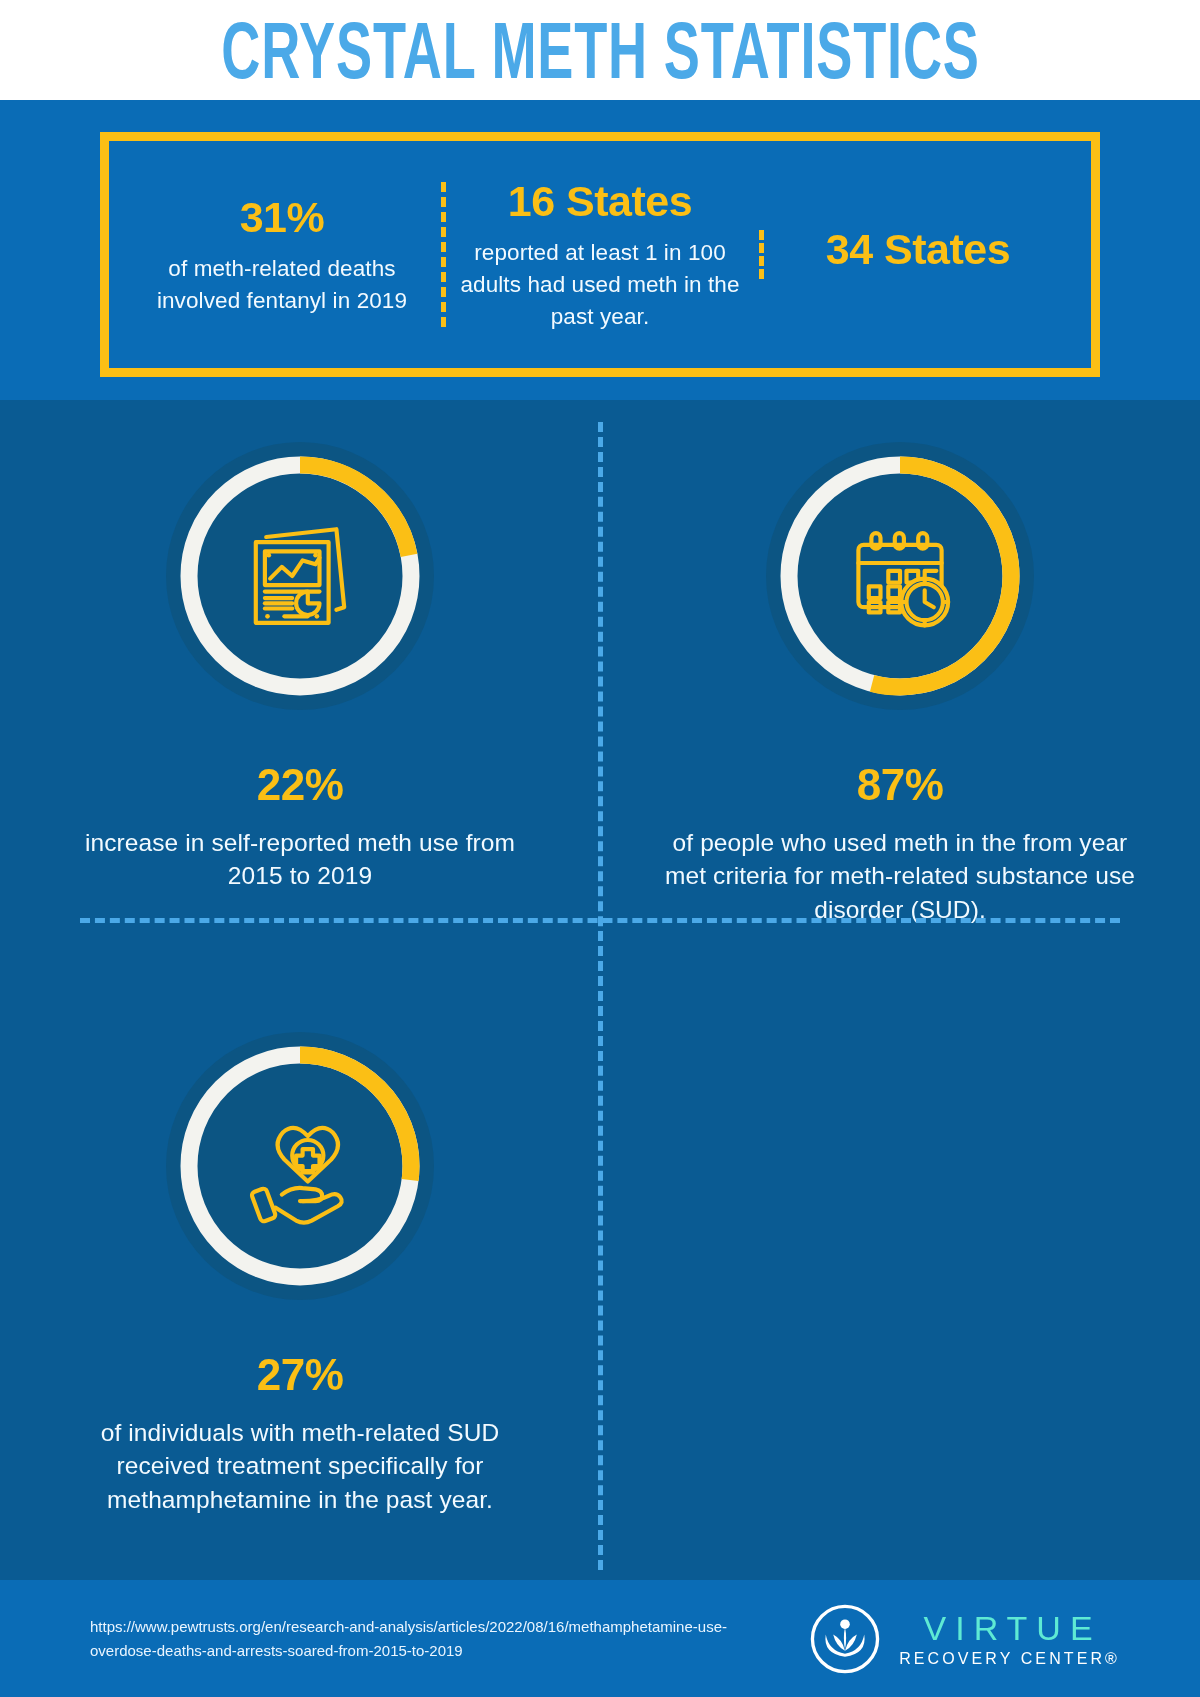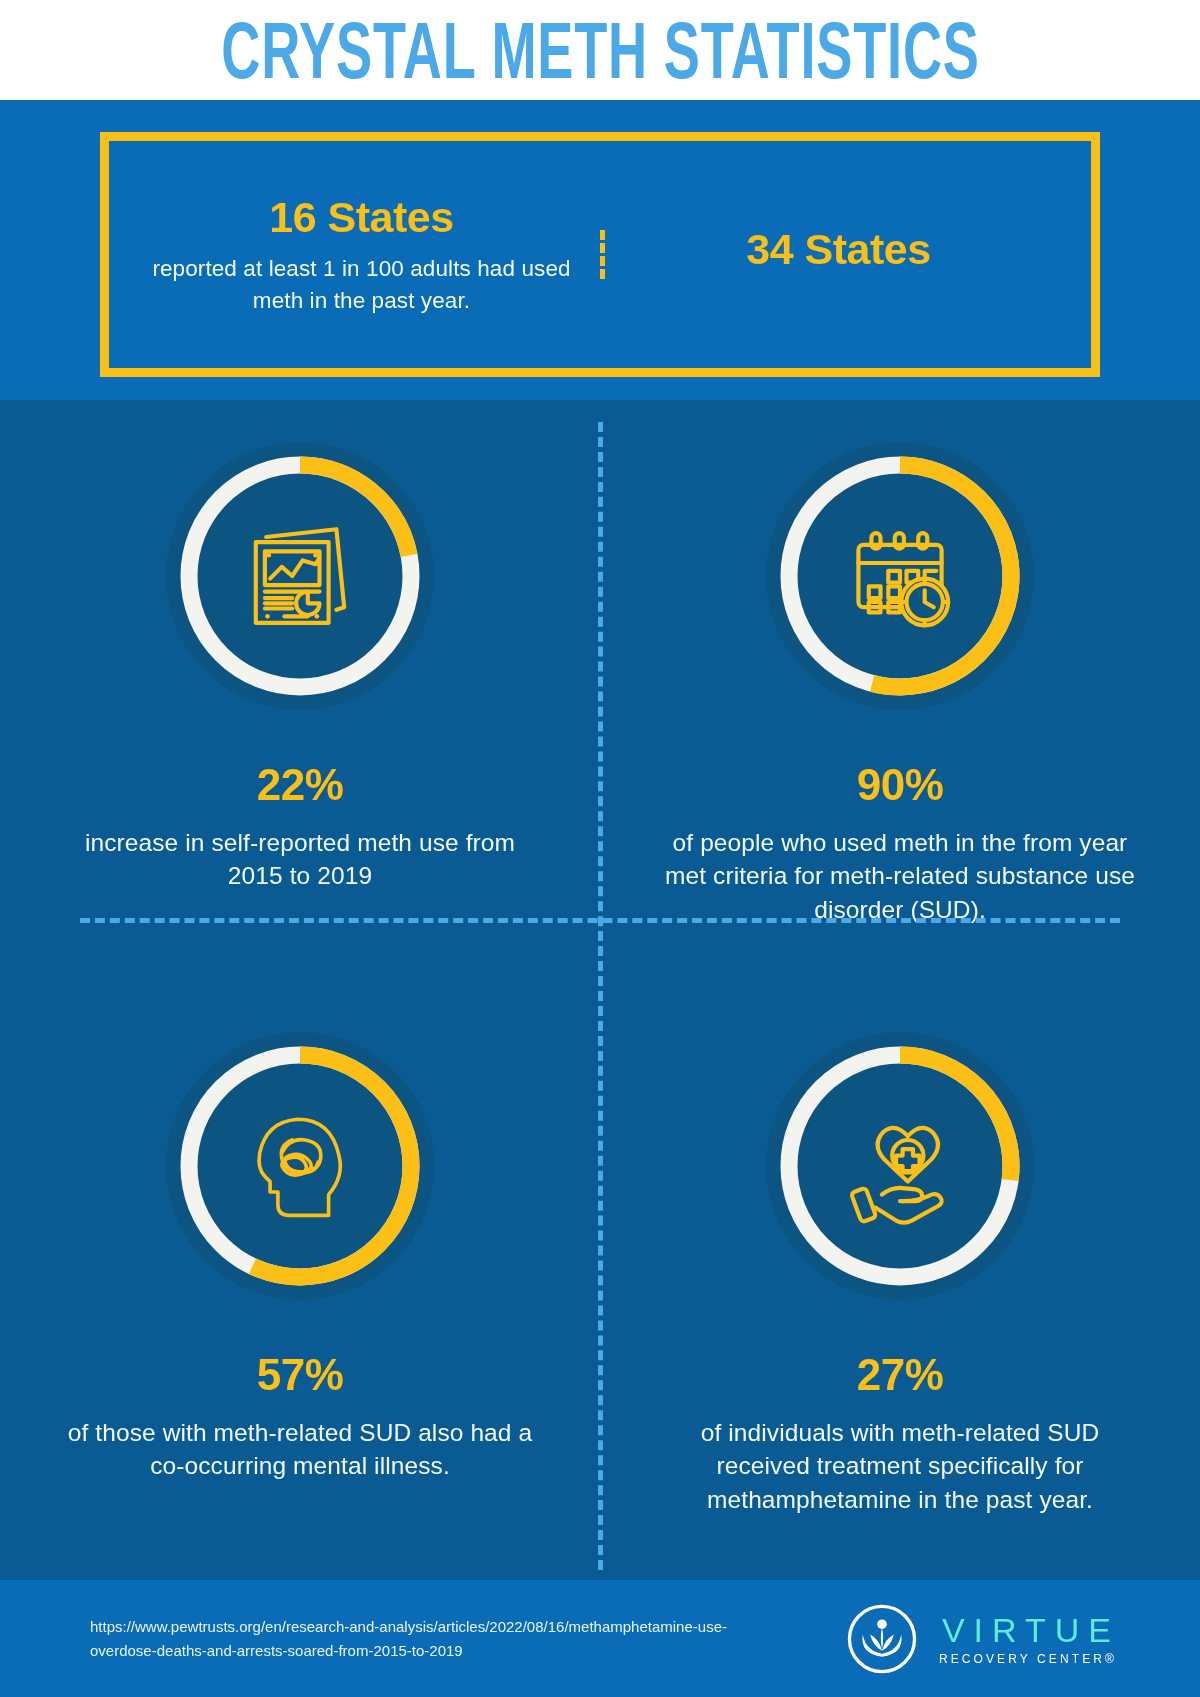--- a/index.html
+++ b/index.html
@@ -195,37 +195,41 @@
     line-height: 1;
   }
   .logo-main {
     font-size: 34px;
     letter-spacing: 9px;
     color: #5eead4;
     font-weight: 300;
     padding-left: 9px;
   }
   .logo-sub {
-    font-size: 12px;
+    font-size: 16px;
     letter-spacing: 3.1px;
     color: #ffffff;
     margin-top: 6px;
     padding-left: 3px;
   }
 </style>
 </head>
 <body>
 
 <div class="title-band">
   <div class="title-text">CRYSTAL METH STATISTICS</div>
 </div>
 
 <div class="top-band">
   <div class="stats-box">
 
+    <div class="stat-col">
+      <div class="stat-num">31%</div>
+      <div class="stat-desc">of meth-related deaths involved fentanyl in 2019</div>
+    </div>
 
     <div class="stat-col">
       <div class="stat-num">16 States</div>
       <div class="stat-desc">reported at least 1 in 100 adults had used meth in the past year.</div>
     </div>
 
     <div class="stat-col">
       <div class="stat-num">34 States</div>
     </div>
 
@@ -290,42 +294,24 @@
           <circle cx="69" cy="70" r="18" fill="#0C5583"></circle>
           <circle cx="69" cy="70" r="14"></circle>
           <polyline points="69,61 69,70 76,74"></polyline>
           <line x1="69" y1="52" x2="69" y2="55"></line>
           <line x1="69" y1="85" x2="69" y2="88"></line>
           <line x1="51" y1="70" x2="54" y2="70"></line>
           <line x1="84" y1="70" x2="87" y2="70"></line>
         </g>
       </svg>
     </div>
-    <div class="cell-num">90%</div>
+    <div class="cell-num">87%</div>
     <div class="cell-desc">of people who used meth in the from year met criteria for meth-related substance use disorder (SUD).</div>
   </div>
 
-  <div class="cell">
-    <div class="donut-wrap">
-      <div class="donut-halo"></div>
-      <svg class="donut-svg" width="300" height="300" viewBox="0 0 300 300">
-        <circle cx="150" cy="150" r="111" fill="none" stroke="#F3F3EF" stroke-width="17"></circle>
-        <circle class="arc" cx="150" cy="150" r="111" fill="none" stroke="#FBBF15" stroke-width="17" transform="rotate(-90 150 150)" stroke-dasharray="397.53713438525244 299.89643471168165"></circle>
-      </svg>
-      <svg class="donut-icon" viewBox="0 0 100 100">
-        <g fill="none" stroke="#FBBF15" stroke-width="2.8" stroke-linejoin="round" stroke-linecap="round">
-          <path d="M72 88 L72 72 Q84 58 80 42 Q74 14 48 14 Q24 16 19 40 Q17 52 23 58 L27 62 L27 70 L33 70 L33 80 Q33 88 42 88 Z"></path>
-          <path d="M36 40 q6 -12 18 -10 q12 2 12 12 q0 10 -10 12 q-12 2 -16 -4 q-4 -6 2 -8 q8 -3 14 3 q6 6 -2 10 q-10 5 -16 -2 q-5 -6 3 -9 q9 -3 13 4 q3 6 -4 8 q-8 2 -12 -3"></path>
-          <path d="M44 30 q-10 4 -8 14 q2 10 14 11 q12 1 14 -8"></path>
-        </g>
-      </svg>
-    </div>
-    <div class="cell-num">57%</div>
-    <div class="cell-desc">of those with meth-related SUD also had a co-occurring mental illness.</div>
-  </div>
 
   <div class="cell">
     <div class="donut-wrap">
       <div class="donut-halo"></div>
       <svg class="donut-svg" width="300" height="300" viewBox="0 0 300 300">
         <circle cx="150" cy="150" r="111" fill="none" stroke="#F3F3EF" stroke-width="17"></circle>
         <circle class="arc" cx="150" cy="150" r="111" fill="none" stroke="#FBBF15" stroke-width="17" transform="rotate(-90 150 150)" stroke-dasharray="188.3070636561722 509.1265054407619"></circle>
       </svg>
       <svg class="donut-icon" viewBox="0 0 100 100">
         <g fill="none" stroke="#FBBF15" stroke-width="3.2" stroke-linejoin="round" stroke-linecap="round">

